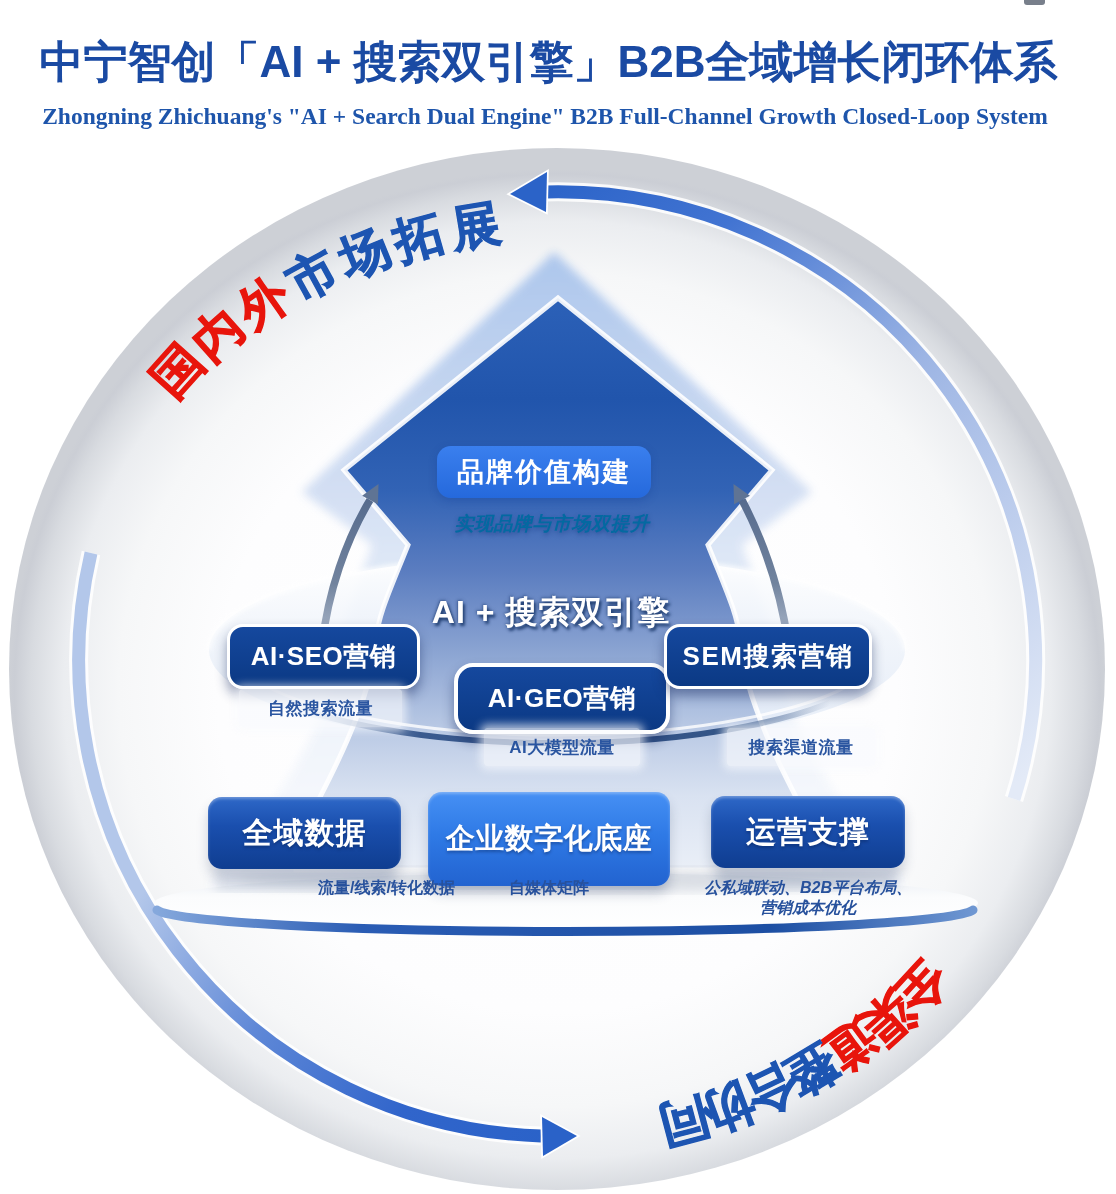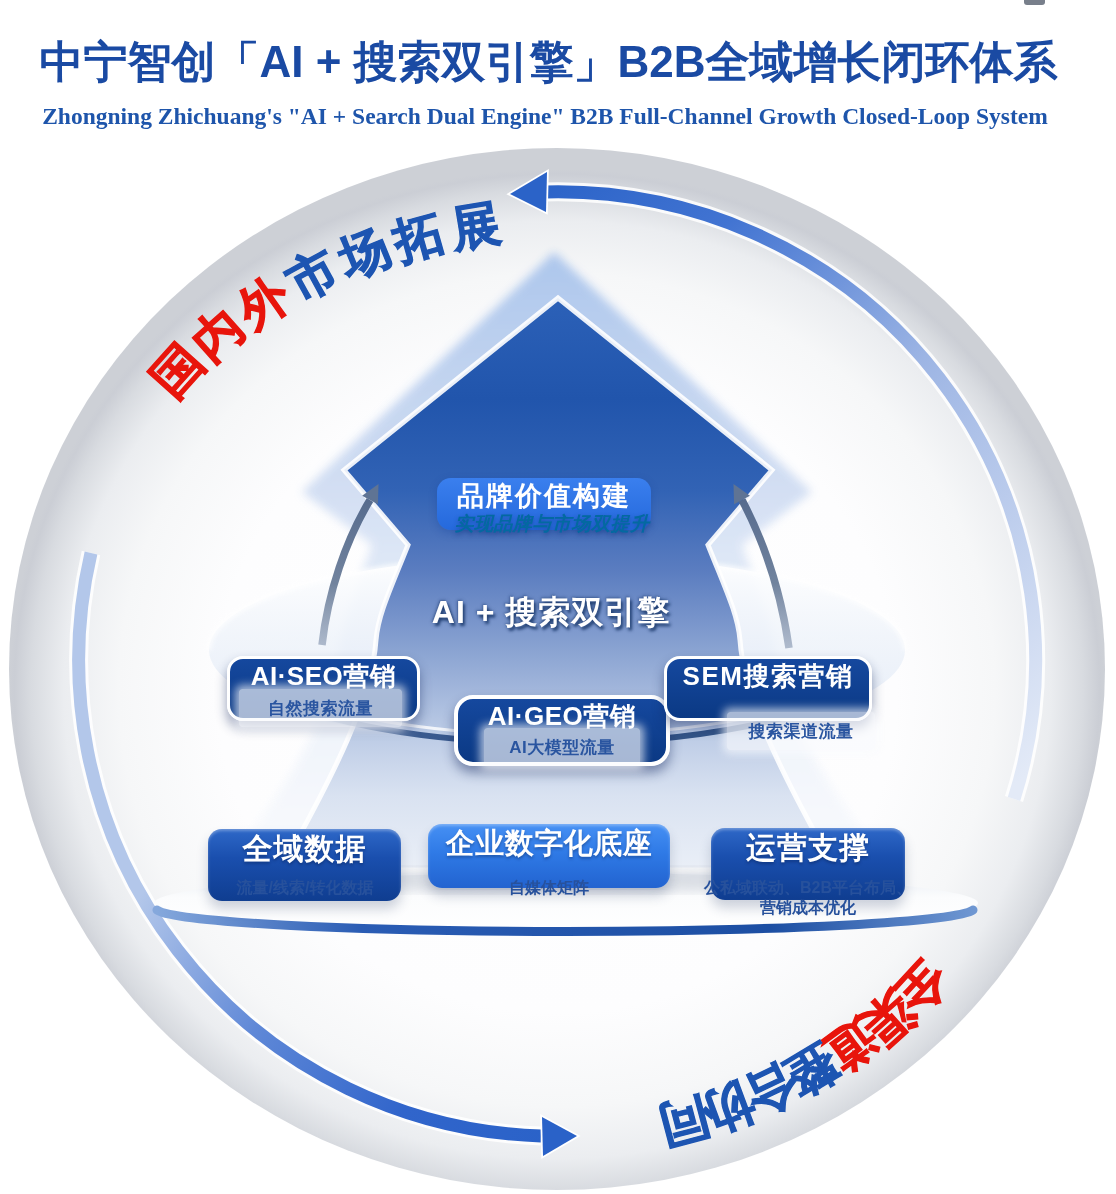--- a/index.html
+++ b/index.html
@@ -8,57 +8,57 @@
   .abs{position:absolute;}
   
   .header{position:absolute;left:0;top:16px;width:1116px;text-align:center;}
   .title{margin:0 0 0 -19px;padding-top:20px;font-size:44px;line-height:1.16;font-weight:700;
          color:#1a4aa3;letter-spacing:0px;white-space:nowrap;}
   .subtitle{margin:0;position:relative;left:-13px;padding-top:16px;font-family:"Liberation Serif",serif;font-size:23.5px;
             font-weight:700;color:#1e55ab;white-space:nowrap;}
   .corner-mark{position:absolute;left:1024px;top:0;width:21px;height:5px;background:#787f8b;
                border-radius:0 0 3px 3px;}
   
-  .box{position:absolute;display:flex;justify-content:center;
-       color:#ffffff;font-weight:800;white-space:nowrap;margin-top:32px;}
+  .box{position:absolute;display:flex;align-items:center;justify-content:center;
+       color:#ffffff;font-weight:800;white-space:nowrap;}
   .brand-box{left:437px;top:446px;width:214px;height:52px;border-radius:14px;
              background:linear-gradient(180deg,#3a7fee 0%,#2569dc 100%);
              font-size:27px;letter-spacing:2px;font-weight:900;
              box-shadow:0 3px 8px rgba(18,60,150,.3);}
   .brand-caption{left:407px;top:511px;width:290px;text-align:center;font-size:19px;font-weight:700;
                  color:#0369a1;letter-spacing:0.5px;text-shadow:0 2px 4px rgba(20,50,120,.5);position:absolute;white-space:nowrap;font-style:italic;}
   .mid-heading{left:351px;top:592px;width:400px;height:42px;display:flex;align-items:center;justify-content:center;
                font-size:32px;font-weight:900;color:#ffffff;letter-spacing:1px;position:absolute;white-space:nowrap;
                text-shadow:2px 3px 3px rgba(25,55,105,.85), -1px -1px 2px rgba(25,55,105,.35), 0 0 4px rgba(25,55,105,.4);}
   .navy-box{background:linear-gradient(180deg,#15489e 0%,#0b3984 100%);
             border:3.5px solid #ffffff;border-radius:16px;
             box-shadow:0 7px 12px rgba(15,35,90,.45);}
   .seo-box{left:227px;top:624px;width:187px;height:59px;font-size:26px;letter-spacing:0.5px;}
   .geo-box{left:454px;top:663px;width:208px;height:63px;font-size:26px;letter-spacing:0.5px;border-radius:19px;border-width:4px;}
   .sem-box{left:664px;top:624px;width:202px;height:59px;font-size:26px;letter-spacing:1.5px;}
   .pill{position:absolute;display:flex;align-items:center;justify-content:center;
         background:rgba(249,251,254,.66);box-shadow:0 0 8px 4px rgba(249,251,254,.66);
         border-radius:3px;color:#2a55a0;font-size:17px;font-weight:600;letter-spacing:0.5px;white-space:nowrap;}
   .pill-left{left:239px;top:689px;width:163px;height:38px;}
-  .pill-right{left:727px;top:712px;width:148px;height:38px;justify-content:center;}
+  .pill-right{left:727px;top:728px;width:148px;height:38px;justify-content:center;}
   .pill-center{left:484px;top:728px;width:156px;height:38px;}
   .base-box{border-radius:14px;font-size:30px;font-weight:900;letter-spacing:1px;
             text-shadow:0 2px 3px rgba(0,20,60,.35);
             box-shadow:0 8px 12px rgba(40,60,100,.22), inset 0 2px 3px rgba(255,255,255,.3);}
   .base-box-1{left:208px;top:797px;width:193px;height:72px;
               background:linear-gradient(180deg,#2e68c8 0%,#1a4fae 40%,#0f3d90 100%);}
-  .base-box-2{left:428px;top:792px;width:242px;height:64px;font-size:29px;letter-spacing:0.5px;
+  .base-box-2{left:428px;top:792px;width:242px;height:94px;font-size:29px;letter-spacing:0.5px;
               background:linear-gradient(180deg,#4690f4 0%,#2f7ae6 45%,#2263d0 100%);}
   .base-box-3{left:711px;top:796px;width:194px;height:72px;
               background:linear-gradient(180deg,#2e68c8 0%,#1a4fae 40%,#0f3d90 100%);}
   .base-caption{position:absolute;width:300px;text-align:center;font-size:16px;line-height:20px;
                 color:#27519c;font-weight:600;}
-  .bc-1{left:155px;top:878px;}
+  .bc-1{left:155px;top:878px;text-align:right;}
   .bc-2{left:399px;top:878px;}
-  .bc-3{left:658px;top:878px;}
+  .bc-3{left:658px;top:878px;font-style:italic;}
   .arc-char{position:absolute;font-weight:900;white-space:pre;transform-origin:center center;-webkit-text-stroke:1.1px currentColor;}
 </style>
 </head>
 <body>
 
 <svg class="abs" width="1116" height="1194" viewBox="0 0 1116 1194" style="left:0;top:0;">
   <defs>
     <radialGradient id="sphere" cx="50%" cy="52%" r="50%">
       <stop offset="0%" stop-color="#ffffff"></stop>
       <stop offset="62%" stop-color="#fdfdfe"></stop>

